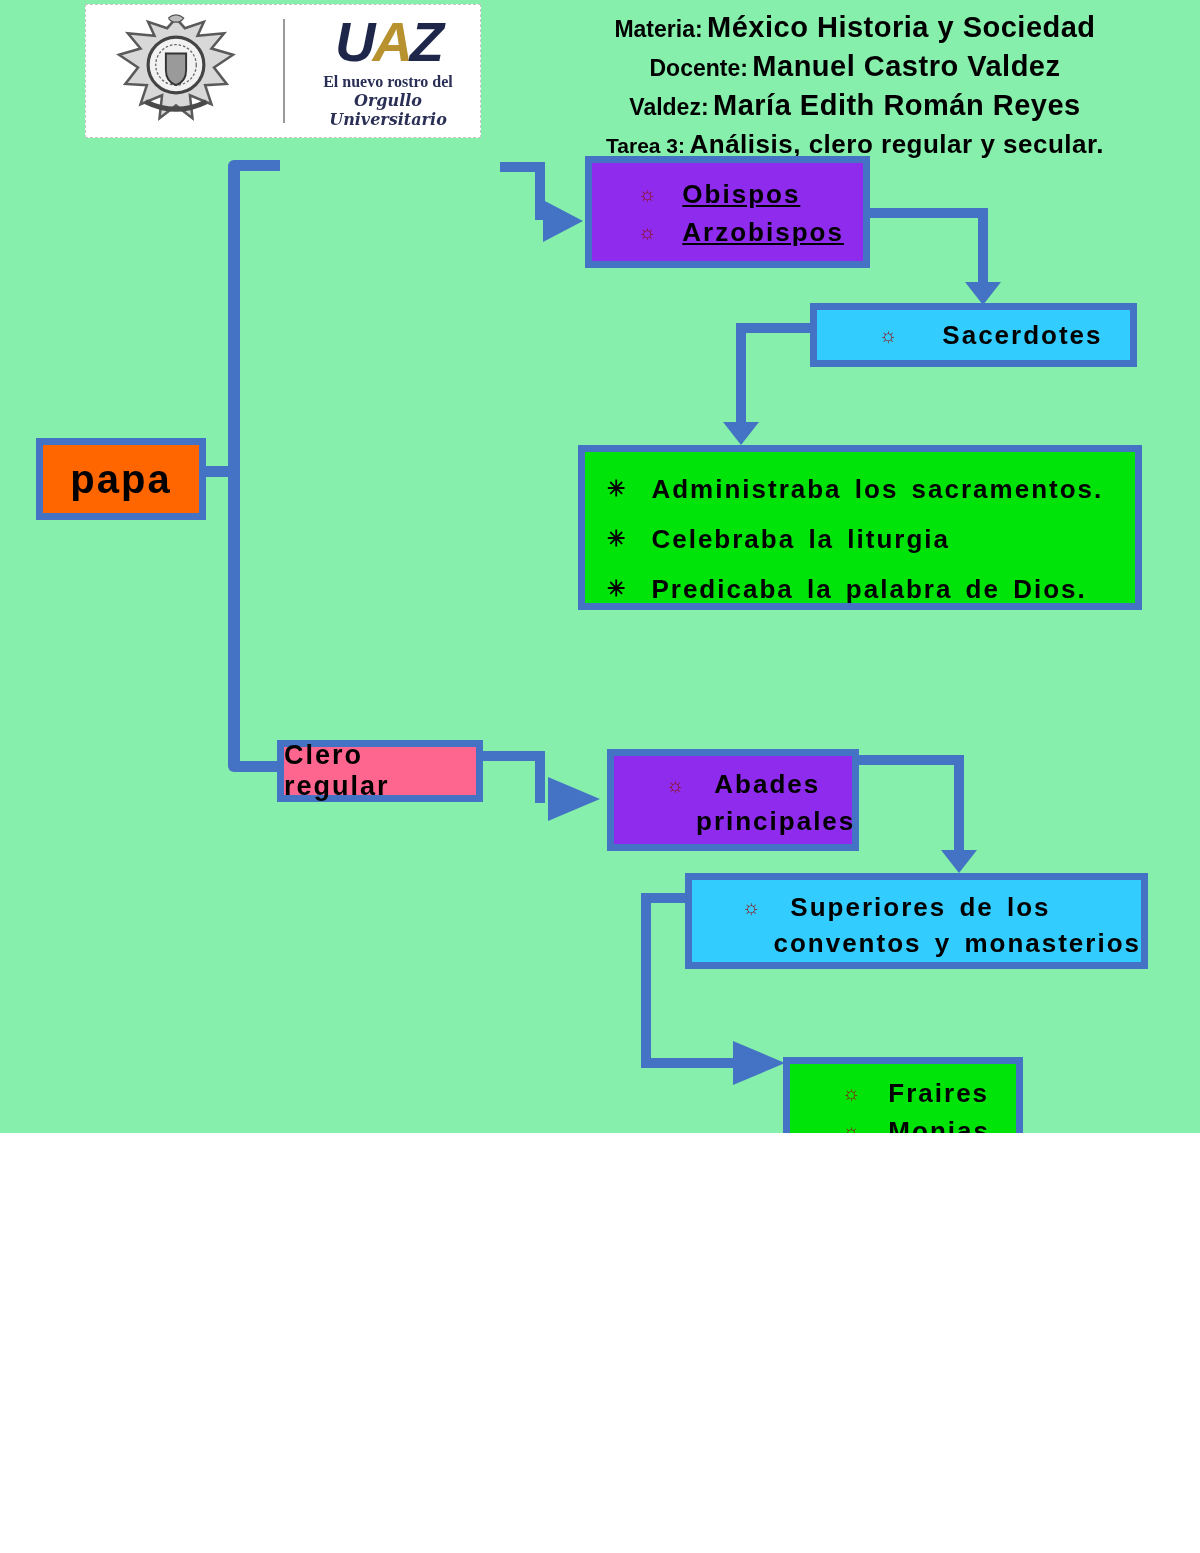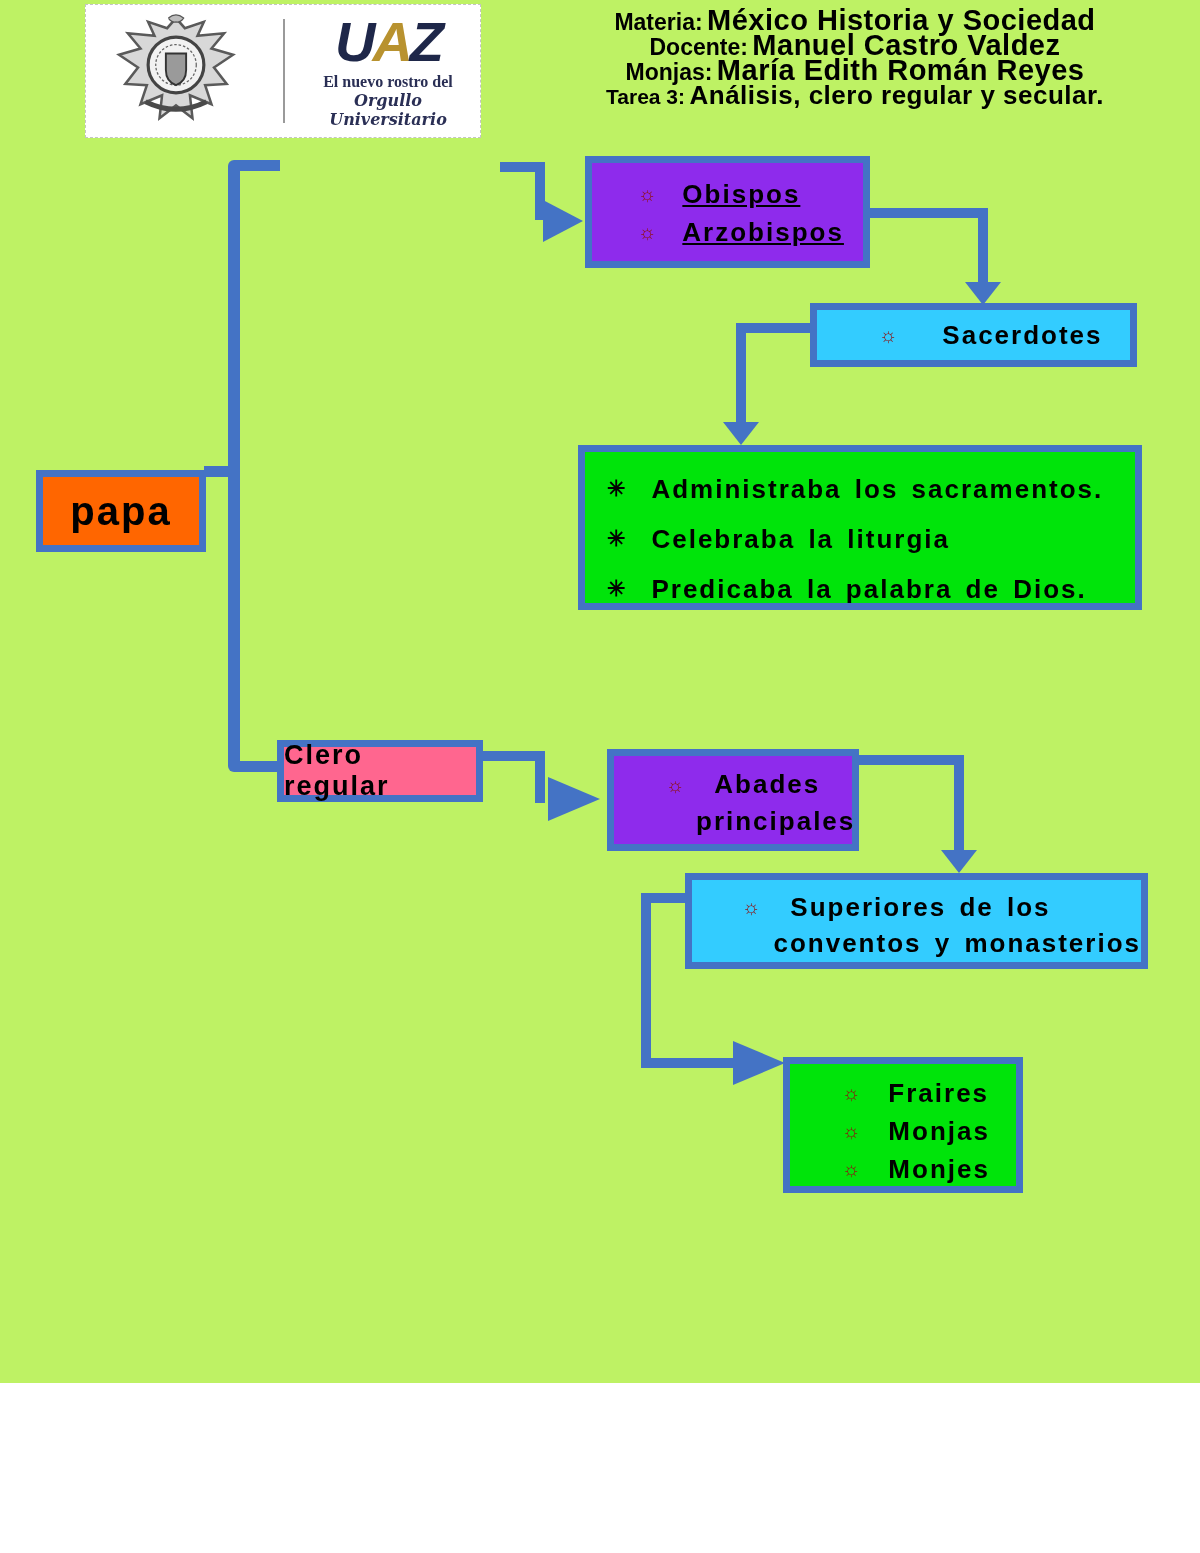--- a/index.html
+++ b/index.html
@@ -1,51 +1,51 @@
 <!DOCTYPE html>
 <html><head>
 <meta charset="utf-8">
 <style>
   * { margin:0; padding:0; box-sizing:border-box; }
   html,body { background:#fff; }
   .page {
-    position:relative; width:1200px; height:1383px; background:#bef264;
+    position:relative; width:1200px; height:1133px; background:#86efac;
     font-family:"Liberation Sans", sans-serif; overflow:hidden;padding-left:40px;
   }
 
   
   .logo-panel {
     position:absolute; left:85px; top:4px; width:396px; height:134px;
     border:1px dashed #c4c4c4; background:#fff;
   }
   .crest { position:absolute; left:24px; top:8px; width:132px; height:114px; }
   .logo-divider { position:absolute; left:197px; top:14px; width:2px; height:104px; background:#9a9a9a; }
   .uaz { position:absolute; left:212px; top:8px; width:180px; height:120px; text-align:center; }
   .uaz-letters { font-weight:900; font-size:56px; line-height:58px; letter-spacing:-3px; font-style:italic; }
   .uaz-u,.uaz-z { color:#1e2749; }
   .uaz-a { color:#b8922f; }
   .uaz-tag1 { font-family:"Liberation Serif", serif; font-weight:bold; color:#2a2f55; font-size:16px; margin-top:2px; }
   .uaz-tag2 { font-family:"DejaVu Serif", serif; font-style:italic; font-weight:bold; color:#2a2f55; font-size:16px; }
 
   .header-text { position:absolute; left:555px; top:10px; width:600px; text-align:center; color:#000; }
-  .hline { line-height:21px; white-space:nowrap; }
+  .hline { line-height:35px; white-space:nowrap; }
   .hlabel { font-size:23px; font-weight:bold; }
   .hvalue { font-size:29px; font-weight:bold; letter-spacing:0.5px; }
   .hline.small .hlabel { font-size:21px; }
   .hline.small .hvalue { font-size:26px; }
 
   
   .dbox { position:absolute; border:7px solid #4473c5; color:#000; font-weight:bold; }
   .dbox.center { display:flex; align-items:center; justify-content:center; }
   .label-box { font-size:27px; letter-spacing:2px; }
   .pink   { background:#ff668f; }
   .purple { background:#8e2bec; }
   .cyan   { background:#33ccff; }
   .green  { background:#00e40a; }
-  .orange { background:#ff6600;margin-top:32px; }
+  .orange { background:#ff6600; }
 
   .papa-label { font-size:40px; letter-spacing:2px; }
 
   .row { display:flex; align-items:center; white-space:nowrap; }
   .bullet { font-size:20px; line-height:20px; color:#8f1212; font-weight:bold; }
   .bullet.black { color:#000; font-size:22px; }
   .bullet-spacer { display:inline-block; }
   .btxt { font-size:26px; letter-spacing:2px; word-spacing:4px; }
 
   
@@ -81,21 +81,21 @@
     <div class="uaz">
       <div class="uaz-letters"><span class="uaz-u">U</span><span class="uaz-a">A</span><span class="uaz-z">Z</span></div>
       <div class="uaz-tag1">El nuevo rostro del</div>
       <div class="uaz-tag2">Orgullo Universitario</div>
     </div>
   </div>
 
   <div class="header-text">
     <div class="hline"><span class="hlabel">Materia:</span> <span class="hvalue">México Historia y Sociedad</span></div>
     <div class="hline"><span class="hlabel">Docente:</span> <span class="hvalue">Manuel Castro Valdez</span></div>
-    <div class="hline"><span class="hlabel">Monjas:</span> <span class="hvalue">María Edith Román Reyes</span></div>
+    <div class="hline"><span class="hlabel">Valdez:</span> <span class="hvalue">María Edith Román Reyes</span></div>
     <div class="hline small"><span class="hlabel">Tarea 3:</span> <span class="hvalue">Análisis, clero regular y secular.</span></div>
   </div>
 
   <div class="conn" style="left:204px;top:466px;width:30px;height:11px;"></div>
   <div class="conn" style="left:228px;top:160px;width:12px;height:612px;border-radius:6px;"></div>
   <div class="conn" style="left:234px;top:160px;width:46px;height:11px;"></div>
   <div class="conn" style="left:234px;top:761px;width:44px;height:11px;"></div>
 
   <div class="conn" style="left:500px;top:162px;width:45px;height:10px;"></div>
   <div class="conn" style="left:535px;top:162px;width:10px;height:58px;"></div>

